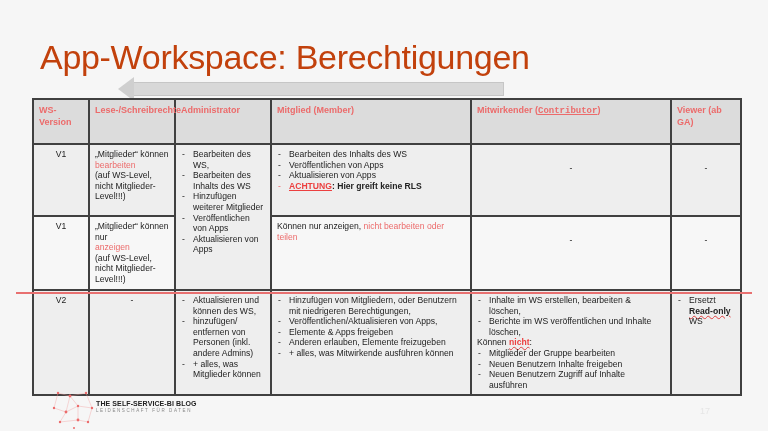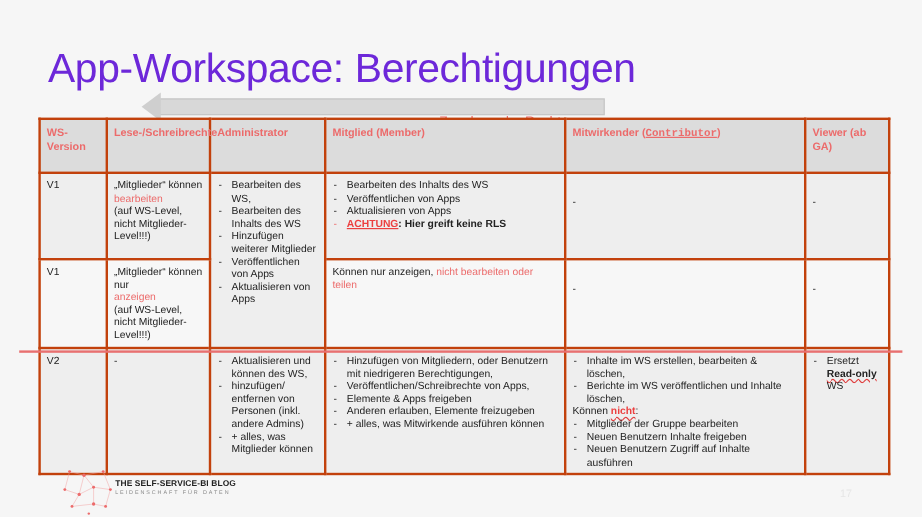--- a/index.html
+++ b/index.html
@@ -1,33 +1,33 @@
 <!DOCTYPE html>
 <html><head>
 <meta charset="utf-8">
 <style>
   * { box-sizing: border-box; margin: 0; padding: 0; }
   html, body { width: 768px; height: 431px; overflow: hidden; }
   body { background: #f6f6f6; font-family: "Liberation Sans", sans-serif; position: relative; color: #222; }
 
-  .title { position: absolute; left: 40px; top: 38px; font-size: 34px; color: #6d28d9; font-weight: normal; letter-spacing: -0.3px; text-align: right; }
+  .title { position: absolute; left: 40px; top: 38px; font-size: 34px; color: #c2410c; font-weight: normal; letter-spacing: -0.3px; text-align: right; }
 
   .arrow-wrap { position: absolute; left: 118px; top: 80px; width: 386px; height: 18px; }
   .arrow-body { position: absolute; left: 14px; top: 2px; right: 0; height: 14px; background: #d8d8d8; border: 1px solid #c6c6c6; }
   .arrow-head { position: absolute; left: 0; top: -3px; width: 0; height: 0; border-top: 12px solid transparent; border-bottom: 12px solid transparent; border-right: 16px solid #cfcfcf; }
   .arrow-label { position: absolute; right: 30px; top: 16px; font-size: 11.5px; color: #ec6b6b; }
 
   .tbl { position: absolute; left: 32px; top: 98px; width: 708px; border-collapse: collapse; table-layout: fixed; font-size: 8.6px; line-height: 10.6px; }
-  .tbl th, .tbl td { border: 2px solid #c2410c; vertical-align: top; padding: 4px 5px; }
+  .tbl th, .tbl td { border: 2px solid #404040; vertical-align: top; padding: 4px 5px; }
   .tbl th { background: #dcdcdc; color: #ec6b6b; font-weight: bold; text-align: left; font-size: 9px; line-height: 12px; height: 45px; }
   .tbl .u { text-decoration: underline; font-family: Liberation Mono, monospace; }
   .r1 td { background: #eeeeee; }
   .r2 td { background: #f7f7f7; }
   .r3 td { background: #eeeeee; }
-  .center { }
+  .center { text-align: center; }
   .red { color: #ec6b6b; }
   .redb { color: #ec4040; font-weight: bold; text-decoration: underline; }
   ul.dash { list-style: none; }
   ul.dash li { position: relative; padding-left: 12px; }
   ul.dash li::before { content: "-"; position: absolute; left: 1px; }
   ul.dash li.redmark::before { color: #ec6b6b; }
   .mid-dash { padding-top: 18px !important; }
   .sep-line { position: absolute; left: 16px; top: 292px; width: 736px; height: 2px; background: #e87070; }
   .squiggle { text-decoration: underline wavy #e04040; text-decoration-thickness: 1px; }
 
@@ -114,21 +114,21 @@
       <td>
         <ul class="dash">
           <li>Aktualisieren und können des WS,</li>
           <li>hinzufügen/ entfernen von Personen (inkl. andere Admins)</li>
           <li>+ alles, was Mitglieder können</li>
         </ul>
       </td>
       <td>
         <ul class="dash">
           <li>Hinzufügen von Mitgliedern, oder Benutzern mit niedrigeren Berechtigungen,</li>
-          <li>Veröffentlichen/Schreibrechte von Apps,</li>
+          <li>Veröffentlichen/Aktualisieren von Apps,</li>
           <li>Elemente &amp; Apps freigeben</li>
           <li>Anderen erlauben, Elemente freizugeben</li>
           <li>+ alles, was Mitwirkende ausführen können</li>
         </ul>
       </td>
       <td>
         <ul class="dash">
           <li>Inhalte im WS erstellen, bearbeiten &amp; löschen,</li>
           <li>Berichte im WS veröffentlichen und Inhalte löschen,</li>
         </ul>

